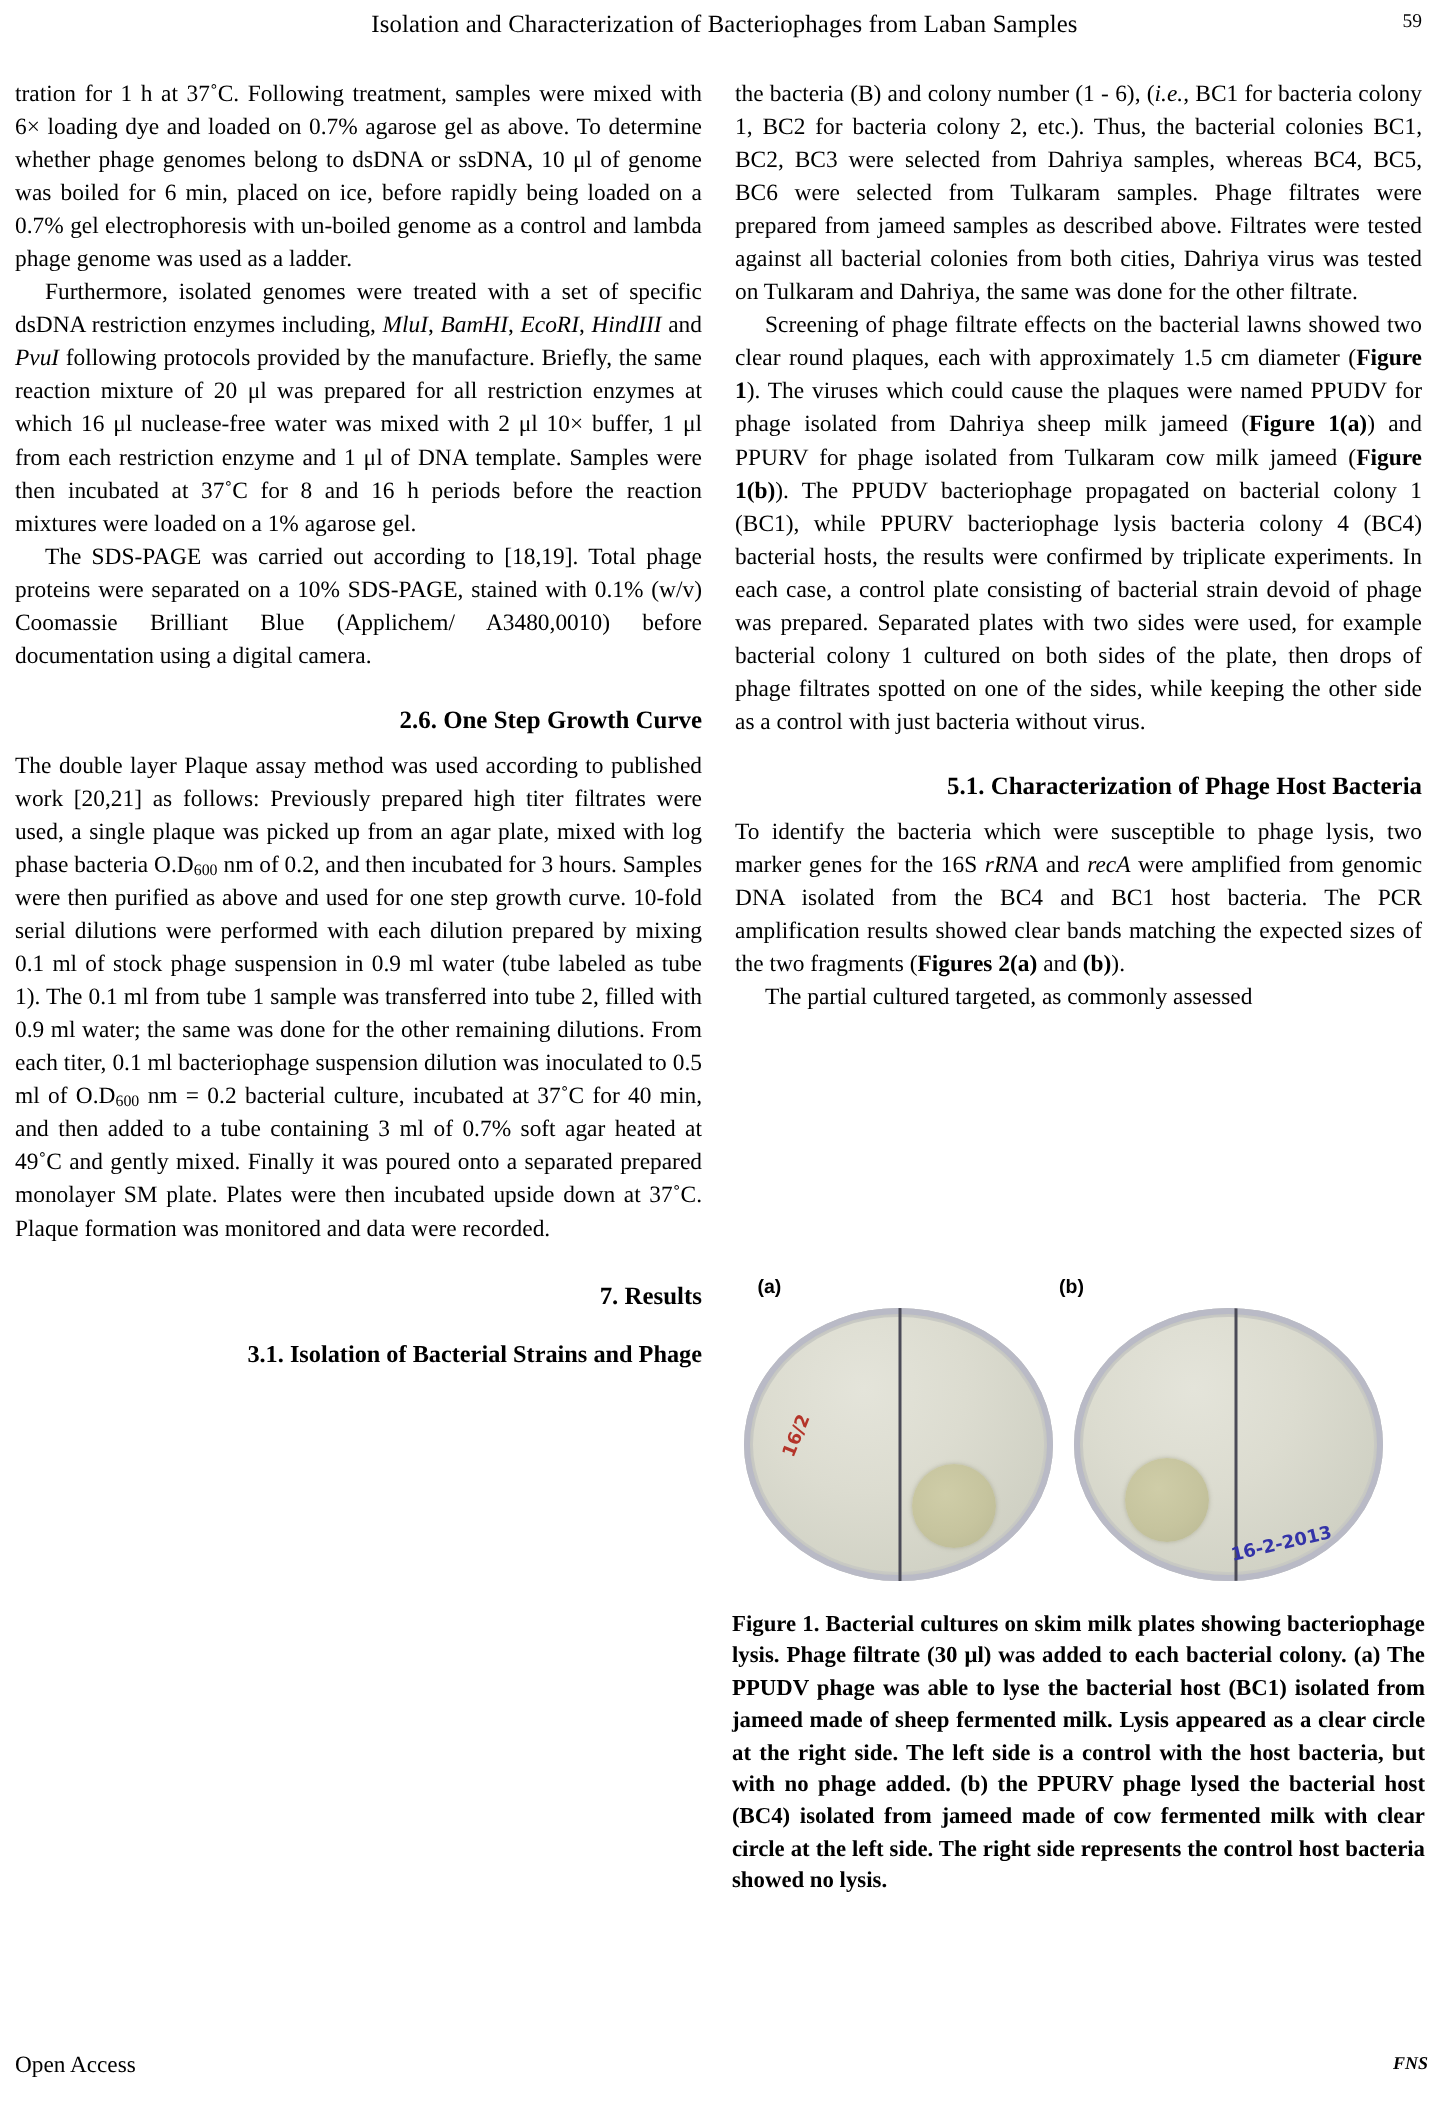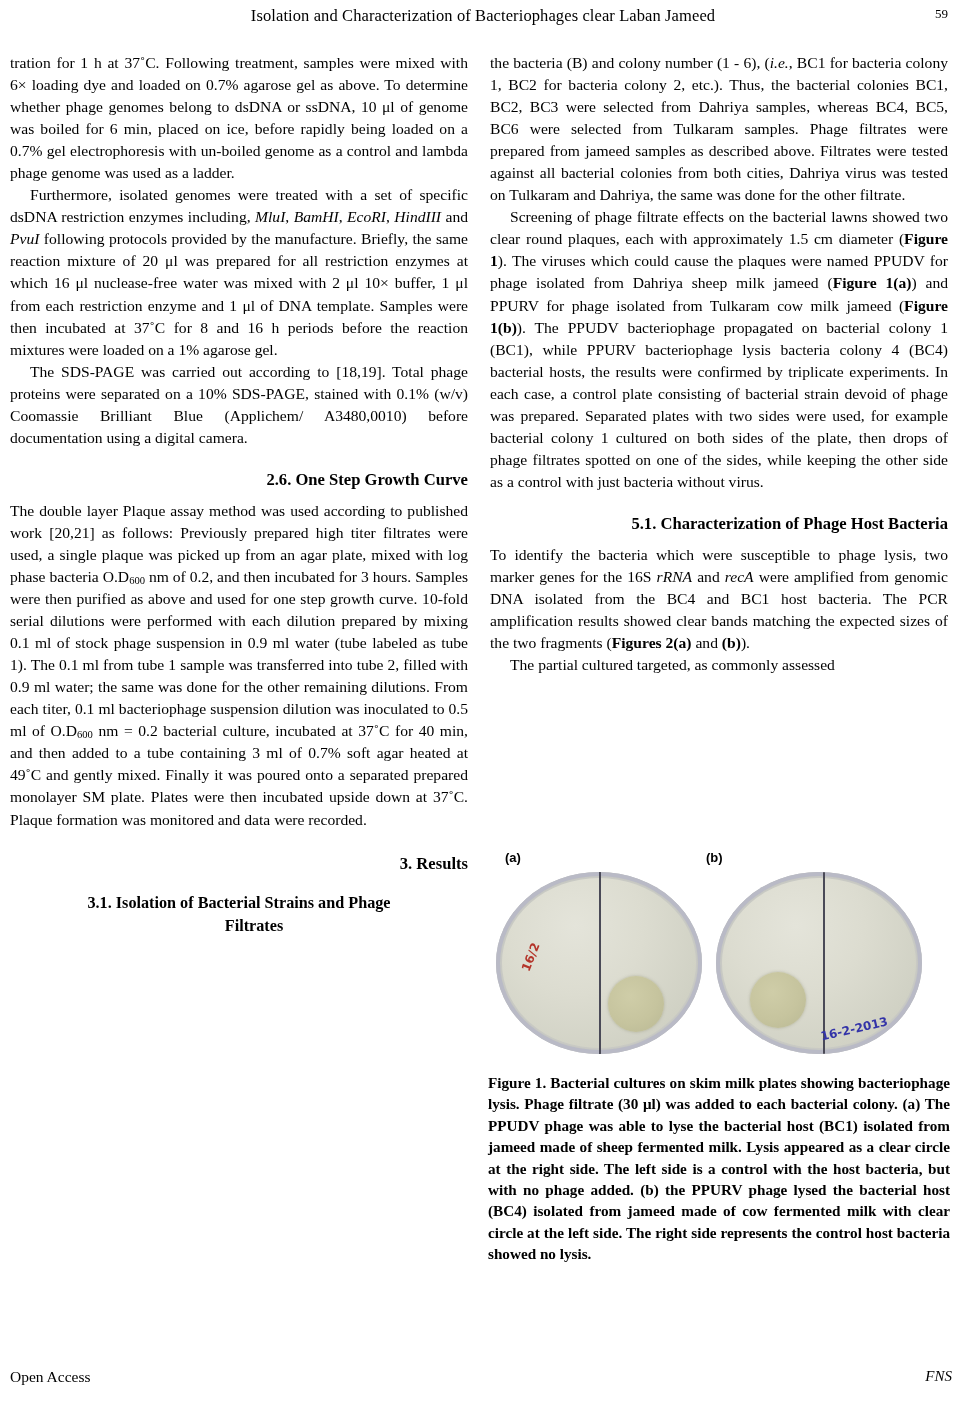--- a/index.html
+++ b/index.html
@@ -74,21 +74,21 @@
     font-size: 16.6px;
     font-weight: bold;
     line-height: 22px;
     text-align: right;
   }
   h3.sec {
     margin: 17px 0 9px 0;
     font-size: 16.2px;
     font-weight: bold;
     line-height: 23px;
-    text-align: center;
+    text-align: right;
   }
   h3.sec .hang { display: block; padding-left: 30px; }
   h2.sec.tight { margin-top: 22px; margin-bottom: 7px; }
 
   i { font-style: italic; }
   b { font-weight: bold; }
   sub {
     font-size: 68%;
     vertical-align: -0.23em;
     line-height: 0;
@@ -213,51 +213,51 @@
   .footer-left {
     position: absolute;
     left: 0;
     top: 0;
     font-size: 15.5px;
   }
   .footer-right {
     position: absolute;
     right: 0;
     top: 0;
-    font-size: 15px;
-    font-weight: normal;
+    font-size: 12px;
+    font-weight: bold;
     font-style: italic;
     margin-left: 21px;
   }
 </style>
 </head>
 <body>
 
 <div class="running-head">
-  <div class="rh-title">Isolation and Characterization of Bacteriophages clear Laban Jameed</div>
+  <div class="rh-title">Isolation and Characterization of Bacteriophages from Laban Samples</div>
   <div class="rh-page">59</div>
 </div>
 
 <div class="columns">
 
   <div class="col col-left">
 
     <p class="para noindent"><span>tration for 1 h at 37˚C. Following treatment, samples were mixed with 6× loading dye and loaded on 0.7% agarose gel as above. To determine whether phage genomes belong to dsDNA or ssDNA, 10 μl of genome was boiled for 6 min, placed on ice, before rapidly being loaded on a 0.7% gel electrophoresis with un-boiled genome as a control and lambda phage genome was used as a ladder.</span></p>
 
     <p class="para"><span>Furthermore, isolated genomes were treated with a set of specific dsDNA restriction enzymes including, </span><i>MluI</i><span>, </span><i>BamHI</i><span>, </span><i>EcoRI</i><span>, </span><i>HindIII</i><span> and </span><i>PvuI</i><span> following protocols provided by the manufacture. Briefly, the same reaction mixture of 20 μl was prepared for all restriction enzymes at which 16 μl nuclease-free water was mixed with 2 μl 10× buffer, 1 μl from each restriction enzyme and 1 μl of DNA template. Samples were then incubated at 37˚C for 8 and 16 h periods before the reaction mixtures were loaded on a 1% agarose gel.</span></p>
 
     <p class="para"><span>The SDS-PAGE was carried out according to [18,19]. Total phage proteins were separated on a 10% SDS-PAGE, stained with 0.1% (w/v) Coomassie Brilliant Blue (Applichem/ A3480,0010) before documentation using a digital camera.</span></p>
 
     <h2 class="sec">2.6. One Step Growth Curve</h2>
 
     <p class="para noindent"><span>The double layer Plaque assay method was used according to published work [20,21] as follows: Previously prepared high titer filtrates were used, a single plaque was picked up from an agar plate, mixed with log phase bacteria O.D</span><sub>600</sub><span> nm of 0.2, and then incubated for 3 hours. Samples were then purified as above and used for one step growth curve. 10-fold serial dilutions were performed with each dilution prepared by mixing 0.1 ml of stock phage suspension in 0.9 ml water (tube labeled as tube 1). The 0.1 ml from tube 1 sample was transferred into tube 2, filled with 0.9 ml water; the same was done for the other remaining dilutions. From each titer, 0.1 ml bacteriophage suspension dilution was inoculated to 0.5 ml of O.D</span><sub>600</sub><span> nm = 0.2 bacterial culture, incubated at 37˚C for 40 min, and then added to a tube containing 3 ml of 0.7% soft agar heated at 49˚C and gently mixed. Finally it was poured onto a separated prepared monolayer SM plate. Plates were then incubated upside down at 37˚C. Plaque formation was monitored and data were recorded.</span></p>
 
-    <h2 class="sec tight">3. Results</h2>
-
-    <h3 class="sec"><span>3.1. Isolation of Bacterial Strains and Phage</span><span class="hang">Filtrates</span></h3>
+    <h2 class="sec tight">7. Results</h2>
+
+    <h3 class="sec"><span>3.1. Isolation of Bacterial Strains and Phage</span></h3>
 
   </div>
 
   <div class="col col-right">
 
     <p class="para noindent"><span>the bacteria (B) and colony number (1 - 6), (</span><i>i.e.</i><span>, BC1 for bacteria colony 1, BC2 for bacteria colony 2, etc.). Thus, the bacterial colonies BC1, BC2, BC3 were selected from Dahriya samples, whereas BC4, BC5, BC6 were selected from Tulkaram samples. Phage filtrates were prepared from jameed samples as described above. Filtrates were tested against all bacterial colonies from both cities, Dahriya virus was tested on Tulkaram and Dahriya, the same was done for the other filtrate.</span></p>
 
     <p class="para"><span>Screening of phage filtrate effects on the bacterial lawns showed two clear round plaques, each with approximately 1.5 cm diameter (</span><b>Figure 1</b><span>). The viruses which could cause the plaques were named PPUDV for phage isolated from Dahriya sheep milk jameed (</span><b>Figure 1(a)</b><span>) and PPURV for phage isolated from Tulkaram cow milk jameed (</span><b>Figure 1(b)</b><span>). The PPUDV bacteriophage propagated on bacterial colony 1 (BC1), while PPURV bacteriophage lysis bacteria colony 4 (BC4) bacterial hosts, the results were confirmed by triplicate experiments. In each case, a control plate consisting of bacterial strain devoid of phage was prepared. Separated plates with two sides were used, for example bacterial colony 1 cultured on both sides of the plate, then drops of phage filtrates spotted on one of the sides, while keeping the other side as a control with just bacteria without virus.</span></p>
 
     <h2 class="sec">5.1. Characterization of Phage Host Bacteria</h2>

